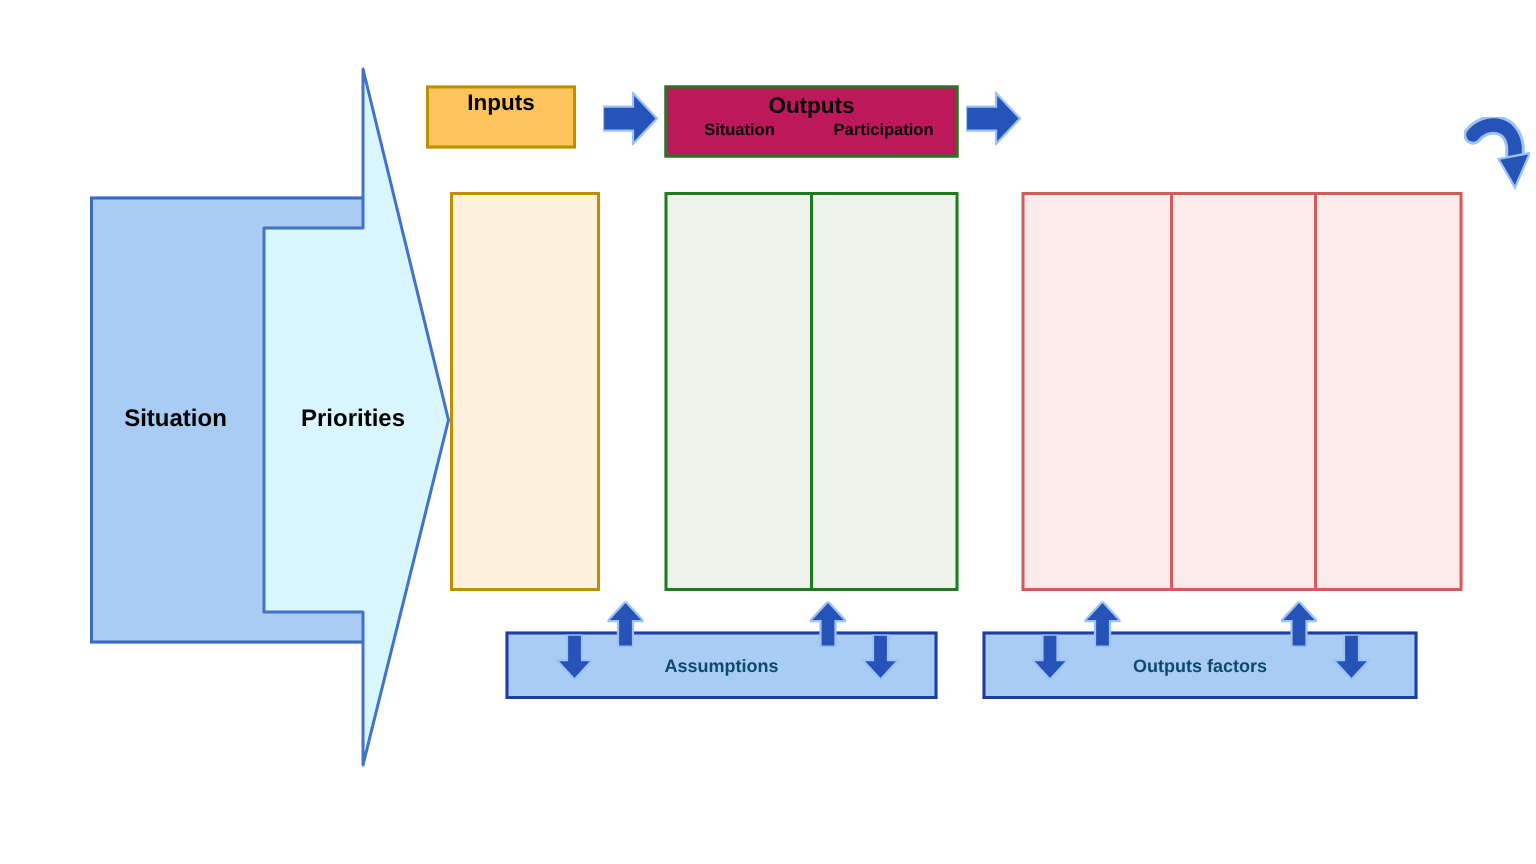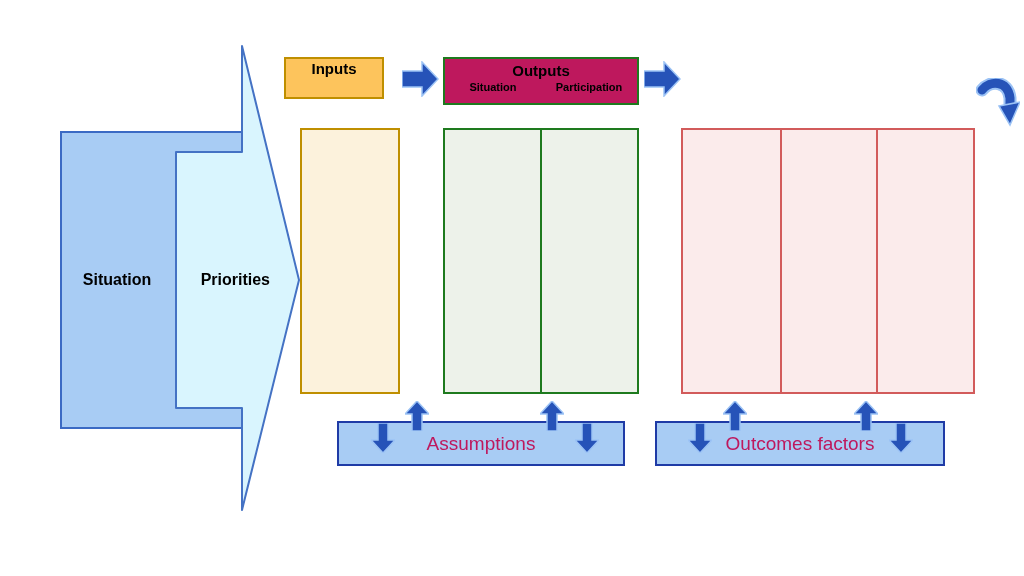--- a/index.html
+++ b/index.html
@@ -47,21 +47,21 @@
                       background:#FBEBEB; border:2px solid #D25B5B; }
   .outcomes-divider { top:0; width:2px; height:100%; background:#D25B5B; }
   .outcomes-divider.d1 { left:33.333%; }
   .outcomes-divider.d2 { left:66.666%; }
 
   
   .bottom-box { background:#A8CCF4; border:2px solid #1F3BA6;
                 display:flex; align-items:center; justify-content:center; }
   .assumptions-box { left:337px; top:421px; width:288px; height:45px; }
   .external-box    { left:655px; top:421px; width:290px; height:45px; }
-  .bottom-label { font-weight:normal; font-size:19px; color:#be185d; }
+  .bottom-label { font-weight:bold; font-size:12px; color:#0c4a6e; }
 
   
   .varrow { width:24px; height:30px; }
   .varrow polygon, .flow-arrow-1 polygon, .flow-arrow-2 polygon
     { fill:#2653B8; stroke:#9CC3F5; stroke-width:1.5; }
 </style>
 </head>
 <body>
 
 <div class="stage">
@@ -111,21 +111,21 @@
   <div class="abs outcomes-columns">
     <div class="abs outcomes-divider d1"></div>
     <div class="abs outcomes-divider d2"></div>
   </div>
 
   <div class="abs bottom-box assumptions-box">
     <div class="bottom-label">Assumptions</div>
   </div>
 
   <div class="abs bottom-box external-box">
-    <div class="bottom-label">Outcomes factors</div>
+    <div class="bottom-label">Outputs factors</div>
   </div>
 
   <svg class="abs varrow" style="left:371px; top:423px;" viewBox="0 0 24 30">
     <polygon points="12,30 24,17 17,17 17,0 7,0 7,17 0,17"></polygon>
   </svg>
   <svg class="abs varrow" style="left:405px; top:401px;" viewBox="0 0 24 30">
     <polygon points="12,0 24,13 17,13 17,30 7,30 7,13 0,13"></polygon>
   </svg>
   <svg class="abs varrow" style="left:540px; top:401px;" viewBox="0 0 24 30">
     <polygon points="12,0 24,13 17,13 17,30 7,30 7,13 0,13"></polygon>

